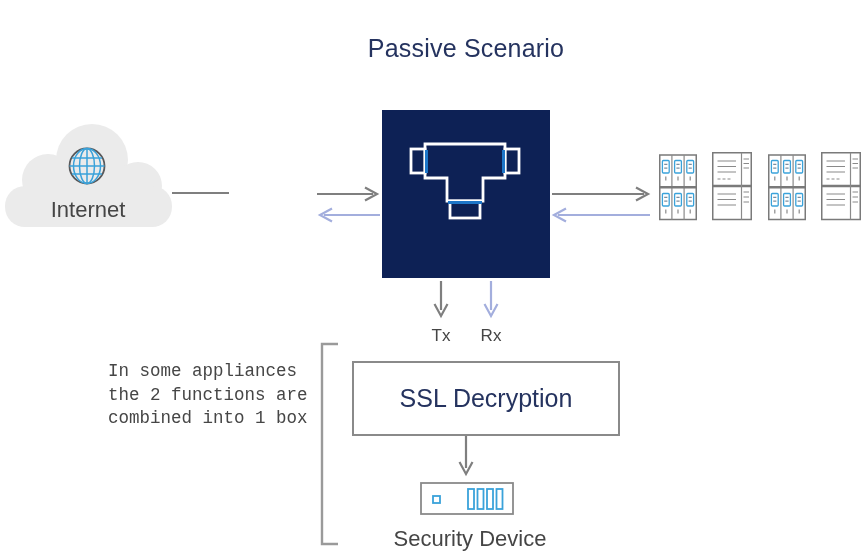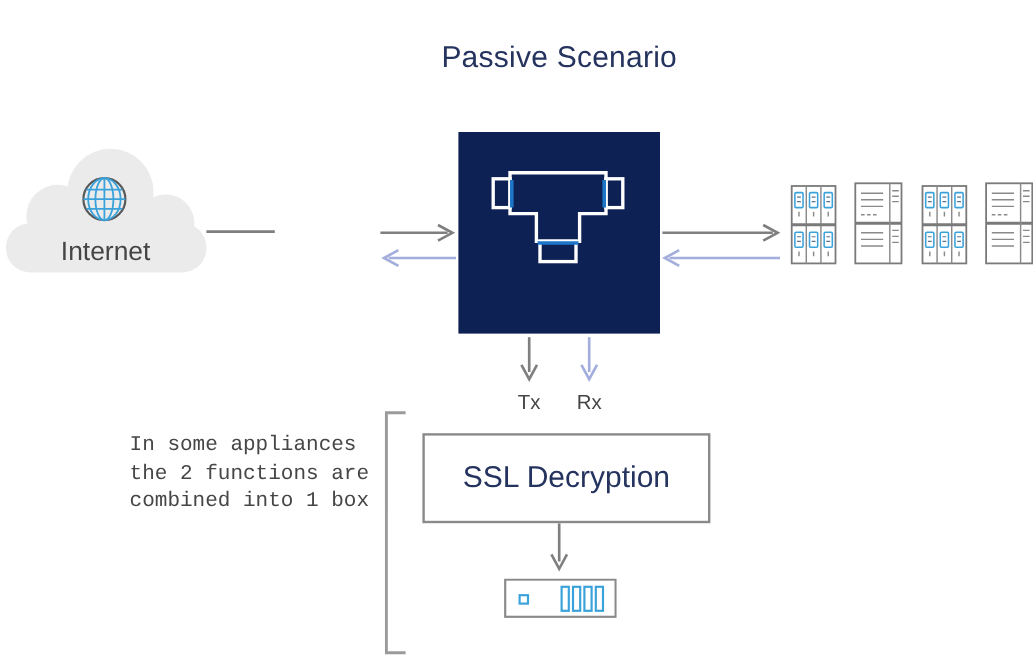--- a/index.html
+++ b/index.html
@@ -58,21 +58,21 @@
 
   
   .flow-label{width:40px;top:288px;text-align:center;font-size:17px;color:var(--label-text);}
   .tx-label{left:421px;text-align:center;}
   .rx-label{left:471px;}
 
   
   .note-text{left:108px;top:322px;width:200px;font-size:17.5px;line-height:23.5px;color:#464646;font-family:Liberation Mono, monospace;}
 
   
-  .ssl-box{left:352px;top:323px;width:240px;height:75px;background:#fff;
+  .ssl-box{left:352px;top:323px;width:268px;height:75px;background:#fff;
     border:2px solid var(--border-gray);display:flex;align-items:center;justify-content:center;
     font-size:25px;color:var(--heading-text);}
 
   
   .dev-frame{fill:#fff;stroke:var(--border-gray);stroke-width:1.8;}
   .dev-blue{fill:none;stroke:var(--accent-blue);stroke-width:1.8;}
   .device-label{left:380px;top:488px;width:180px;}
 </style>
 </head>
 <body>
@@ -195,14 +195,15 @@
   </div>
 
   <svg class="abs" style="left:420px;top:444px;" width="94" height="34" viewBox="0 0 94 34">
     <rect class="dev-frame" x="1" y="1" width="92" height="31"></rect>
     <rect class="dev-blue" x="13" y="14" width="7" height="7"></rect>
     <rect class="dev-blue" x="48" y="7" width="6" height="20"></rect>
     <rect class="dev-blue" x="57.5" y="7" width="6" height="20"></rect>
     <rect class="dev-blue" x="67" y="7" width="6" height="20"></rect>
     <rect class="dev-blue" x="76.5" y="7" width="6" height="20"></rect>
   </svg>
+  <div class="abs node-label device-label">Security Device</div>
 
 </div>
 
 </body></html>

